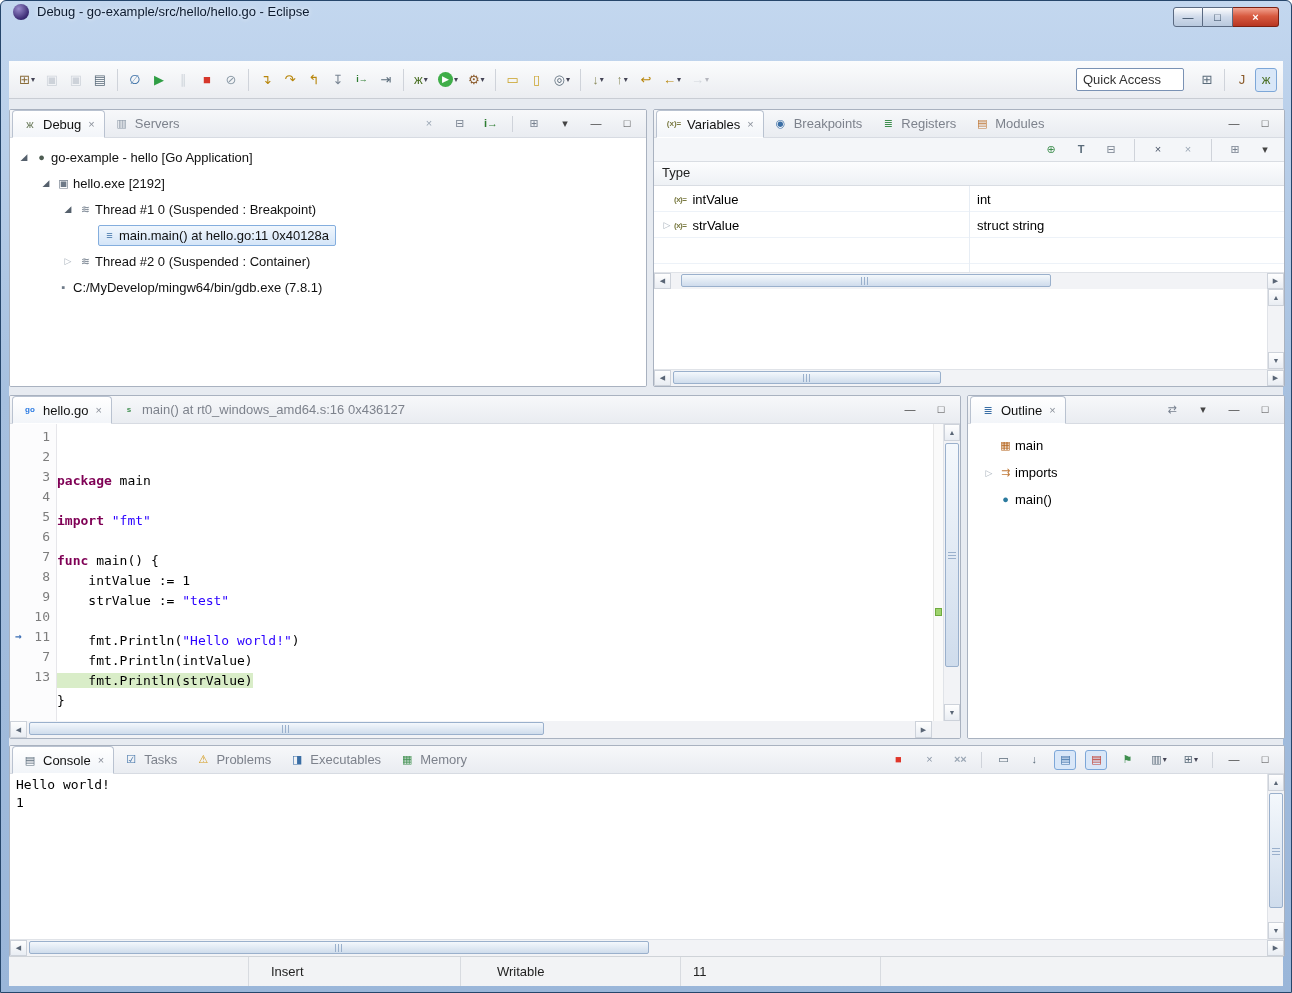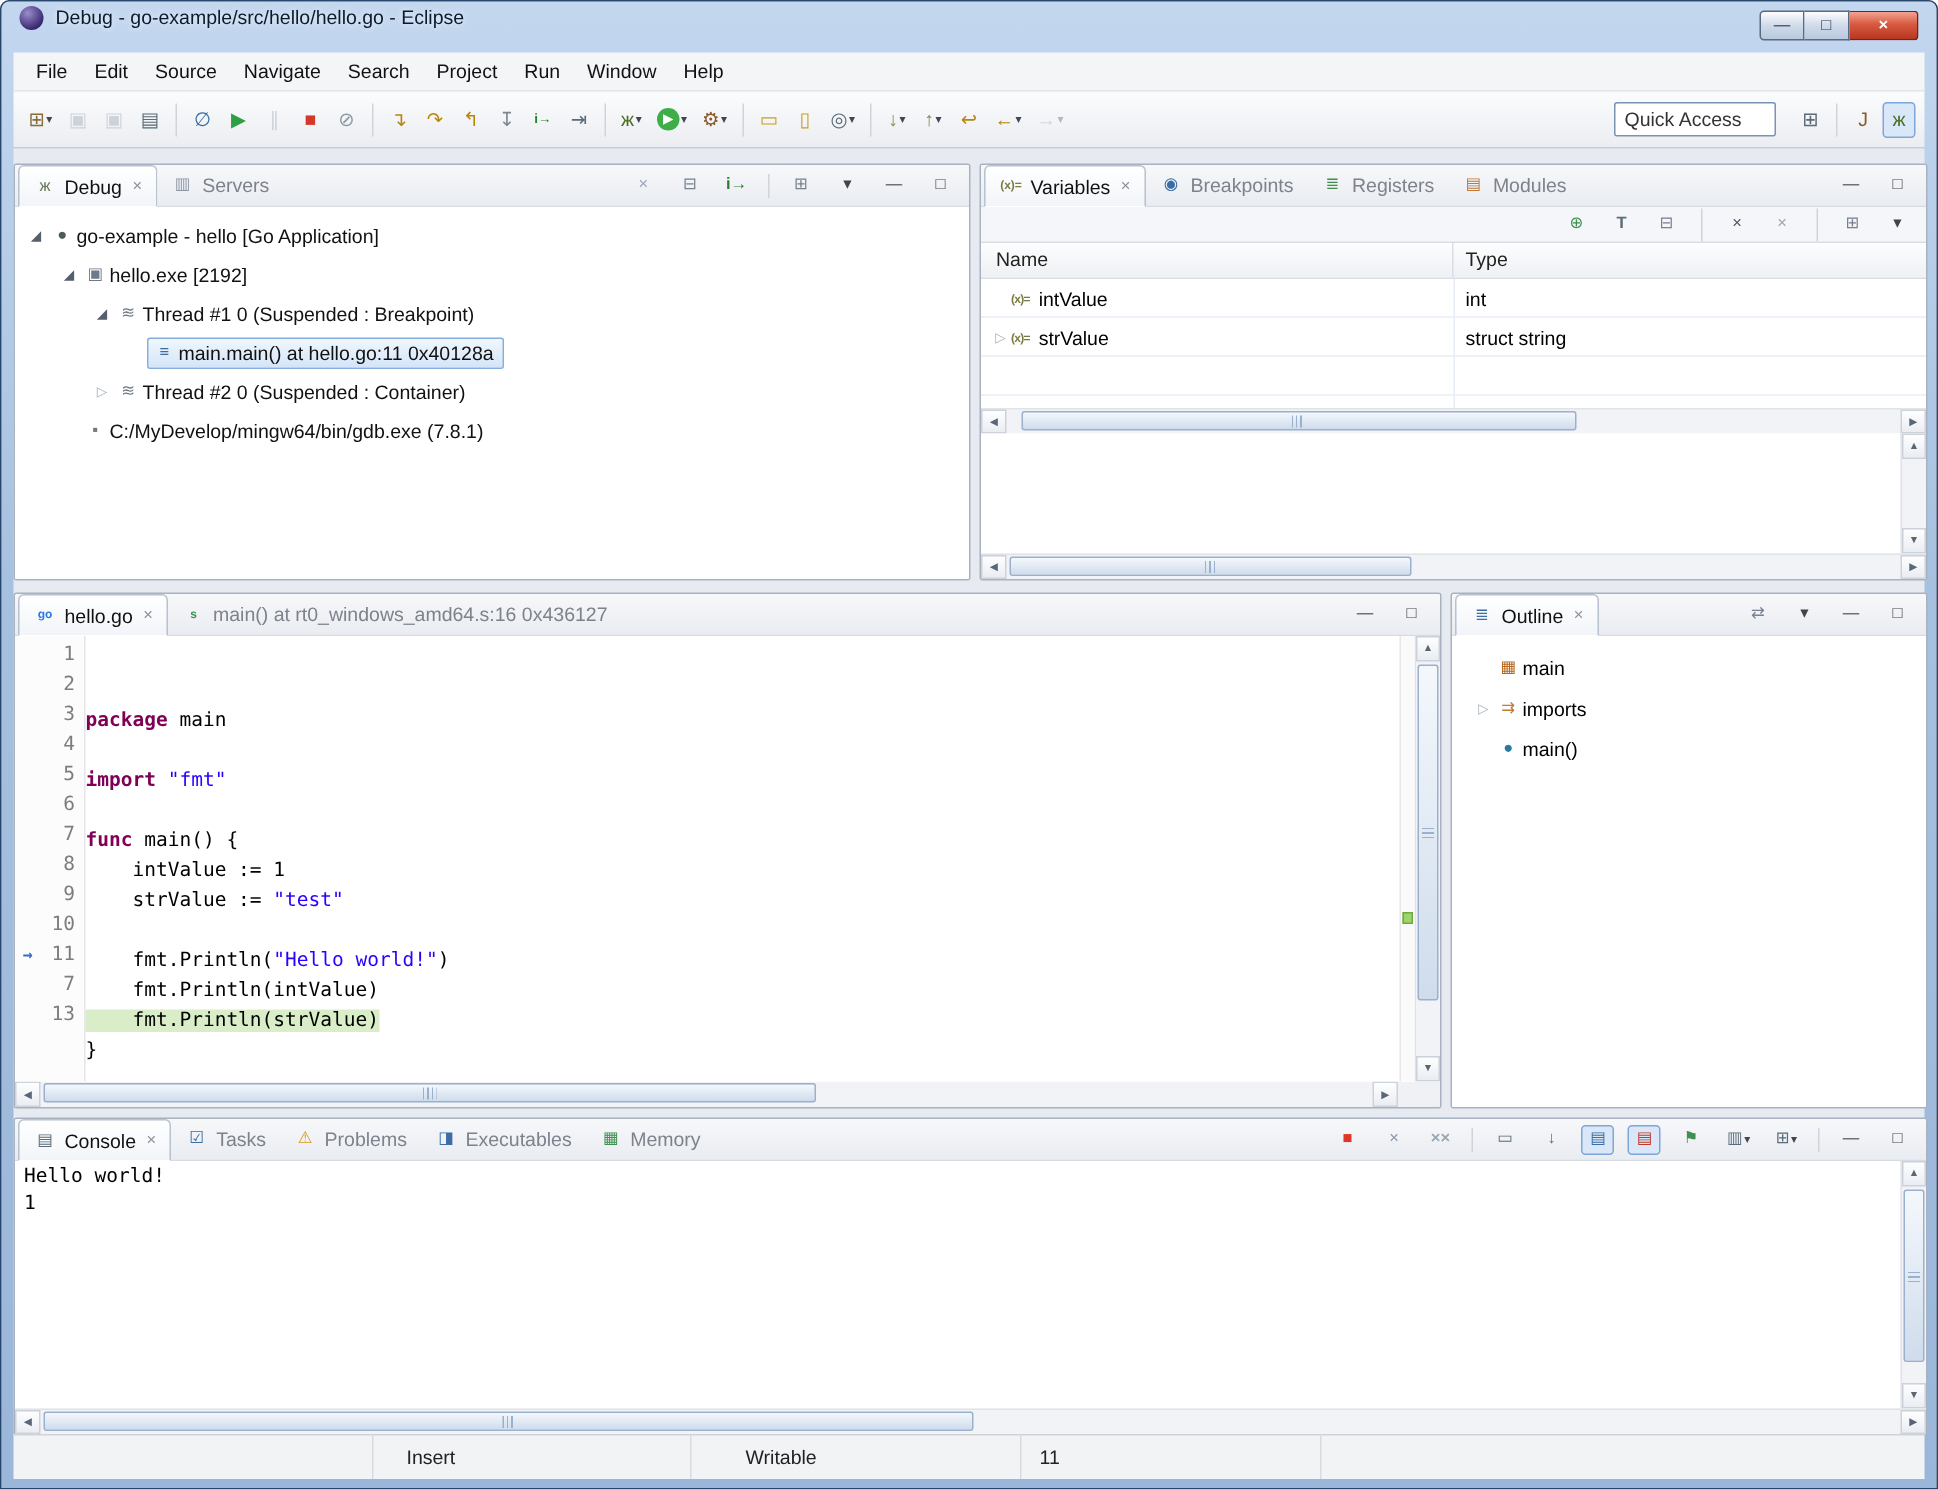--- a/index.html
+++ b/index.html
@@ -165,31 +165,20 @@
   <div class="titlebar">
     <span class="title-icon"></span>
     <span class="title-text">Debug - go-example/src/hello/hello.go - Eclipse</span>
     <span class="win-controls" id="win-controls">
         <span class="win-btn minimize-button">—</span>
         <span class="win-btn maximize-button">□</span>
         <span class="win-btn close-button">×</span>
       </span>
   </div>
 
-  <div class="menubar" id="menubar">
-      <span class="menu-item">File</span>
-      <span class="menu-item">Edit</span>
-      <span class="menu-item">Source</span>
-      <span class="menu-item">Navigate</span>
-      <span class="menu-item">Search</span>
-      <span class="menu-item">Project</span>
-      <span class="menu-item">Run</span>
-      <span class="menu-item">Window</span>
-      <span class="menu-item">Help</span>
-    </div>
 
   <div class="toolbar">
     <span id="toolbar-main" style="display:flex;align-items:center;gap:2px;">
         <span class="tb-btn">
           <span class="tb-glyph" style="color: rgb(138, 109, 59);">⊞</span>
           <span class="tb-dd">▾</span>
         </span>
         <span class="tb-btn disabled">
           <span class="tb-glyph" style="color: rgb(138, 150, 166);">▣</span>
         </span>
@@ -421,21 +410,20 @@
           </span>
           <span class="tb-sep"></span>
           <span class="tb-btn">
             <span class="tb-glyph" style="color: rgb(119, 129, 143);">⊞</span>
           </span>
           <span class="tb-btn">
             <span class="tb-glyph" style="color: rgb(68, 68, 68);">▾</span>
           </span>
         </div>
       <div class="vars-header">
-        <span class="vars-col-name">Name</span>
         <span class="vars-col-type">Type</span>
       </div>
       <div class="vars-body" id="vars-body">
         <div class="vars-coldiv"></div>
       <div class="var-row">
             <span class="var-name-cell">
               <span class="var-arrow"></span>
               <span class="var-icon">(x)=</span>
               <span class="var-name">intValue</span>
             </span>

